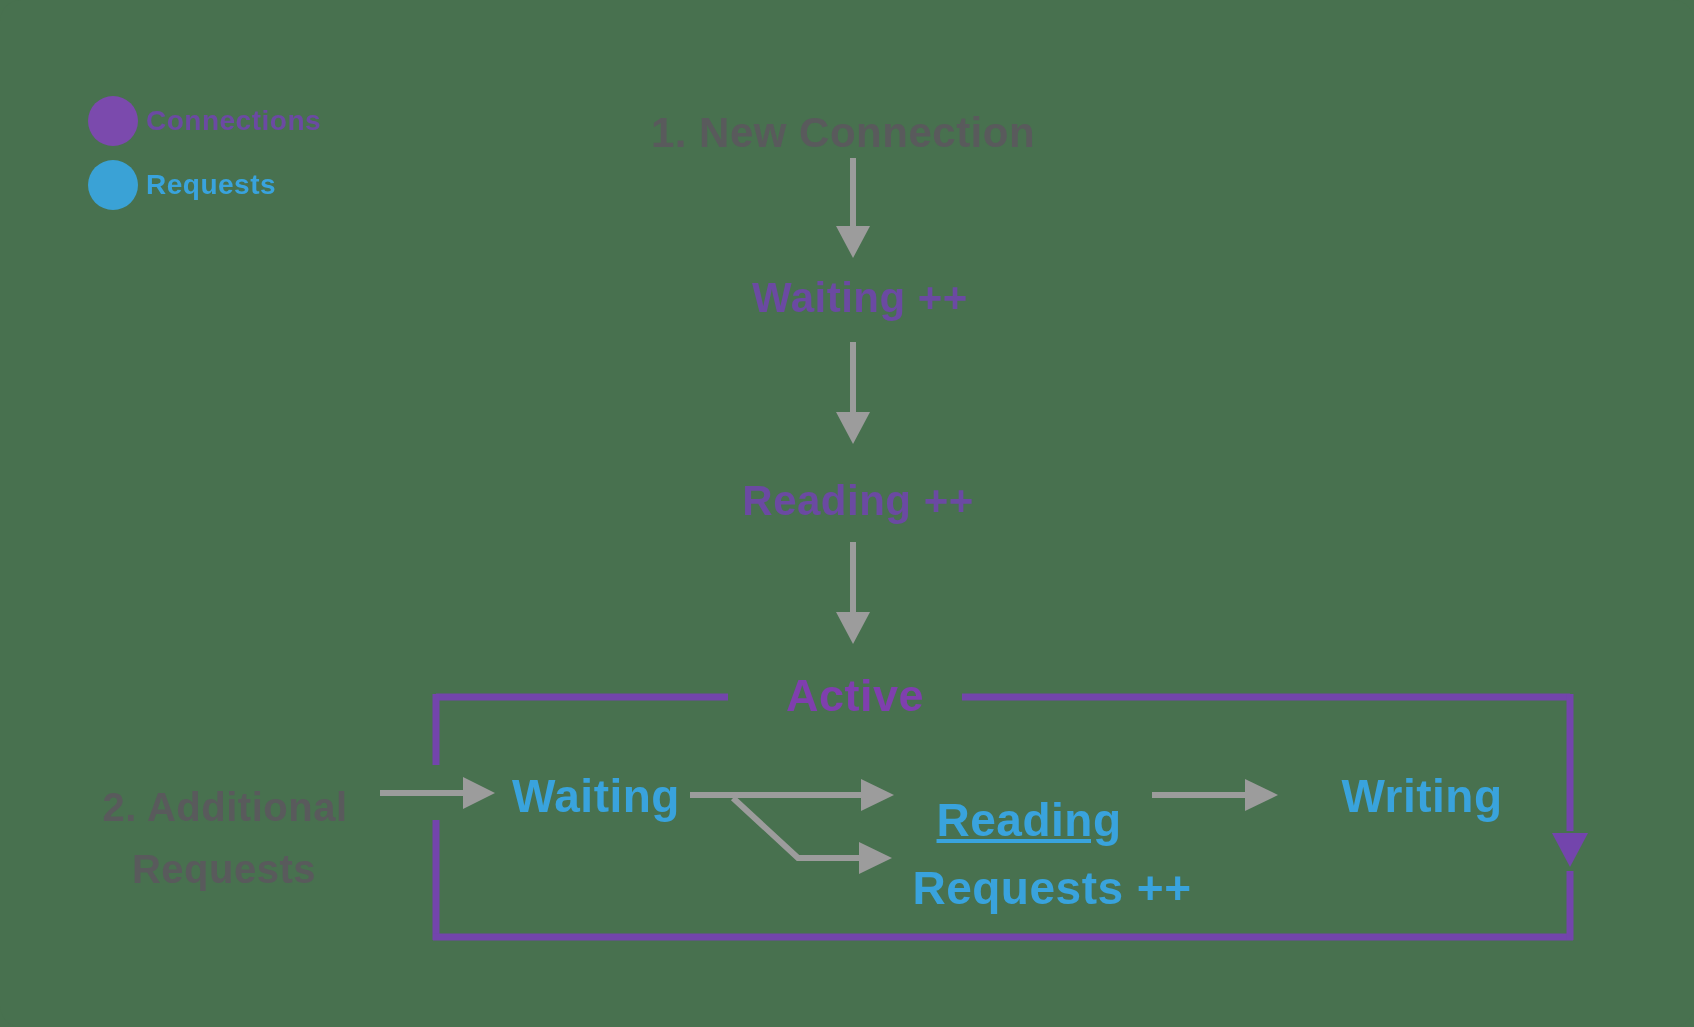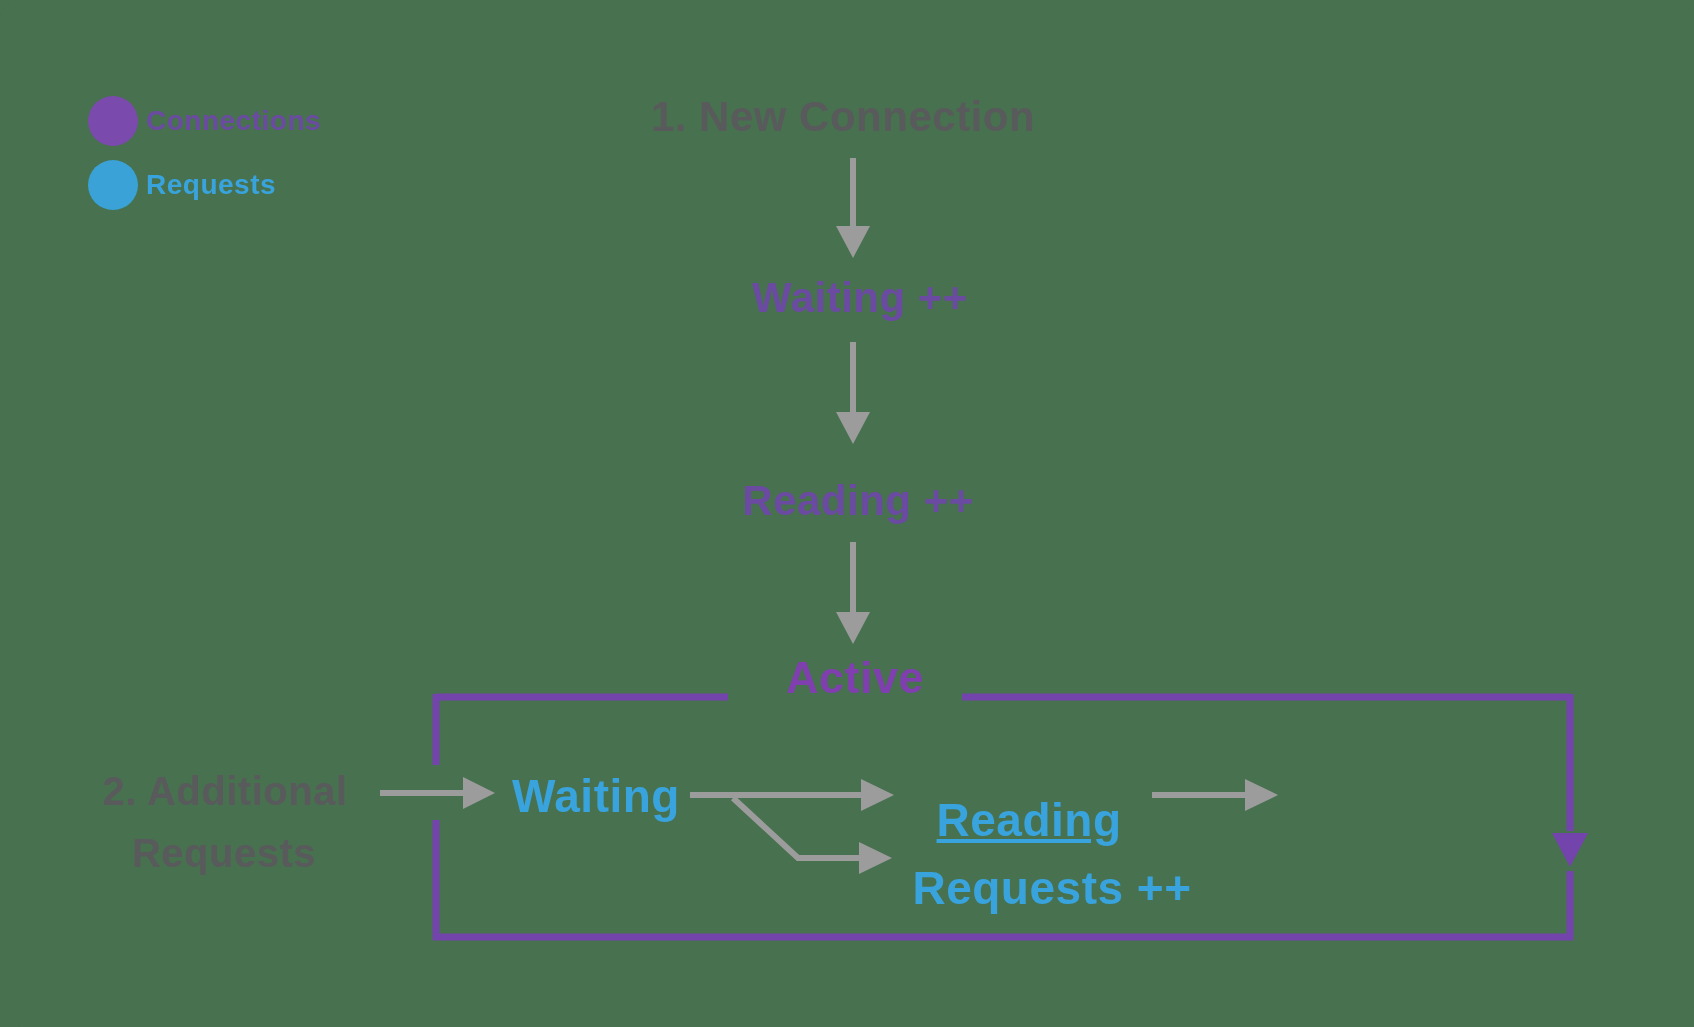--- a/index.html
+++ b/index.html
@@ -19,21 +19,21 @@
     position: absolute; left: 0; top: 0;
     width: 1694px; height: 1027px;
   }
   .label {
     position: absolute;
     transform: translate(-50%, -50%);
     font-weight: 700;
     white-space: nowrap;
     letter-spacing: 0.5px;
   }
-  .gray-text   { color: #595a5c; }
+  .gray-text   { color: #595a5c; margin-top: 16px; }
   .purple-text { color: #6b4aa2; }
   .active-text { color: #7f3fae; }
   .blue-text   { color: #39a3dd; }
 
   .title-text  { font-size: 42px; }
   .mid-text    { font-size: 42px; }
   .active-size { font-size: 45px; }
   .state-text  { font-size: 46px; }
   .step2-text  { font-size: 40px; }
 
@@ -100,26 +100,27 @@
       <span class="legend-label blue-text">Requests</span>
     </div>
   </div>
 
   <div class="label gray-text title-text" style="left:843px;  top:117px;">1. New Connection</div>
 
   <div class="label purple-text mid-text" style="left:860px;  top:298px;">Waiting ++</div>
 
   <div class="label purple-text mid-text" style="left:858px;  top:501px;">Reading ++</div>
 
-  <div class="label active-text active-size" style="left:855px; top:678px;">Active</div>
+  <div class="label active-text active-size" style="left:855px; top:696px;">Active</div>
 
   <div class="label gray-text step2-text" style="left:225px;  top:791px;">2. Additional</div>
 
   <div class="label gray-text step2-text" style="left:224px;  top:853px;">Requests</div>
 
   <div class="label blue-text state-text" style="left:596px;  top:796px;">Waiting</div>
 
   <div class="label blue-text state-text" style="left:1029px; top:820px;text-decoration:underline;">Reading</div>
 
   <div class="label blue-text state-text" style="left:1052px; top:888px;">Requests ++</div>
 
+  <div class="label blue-text state-text" style="left:1422px; top:796px;">Writing</div>
 
 </div>
 
 </body></html>

